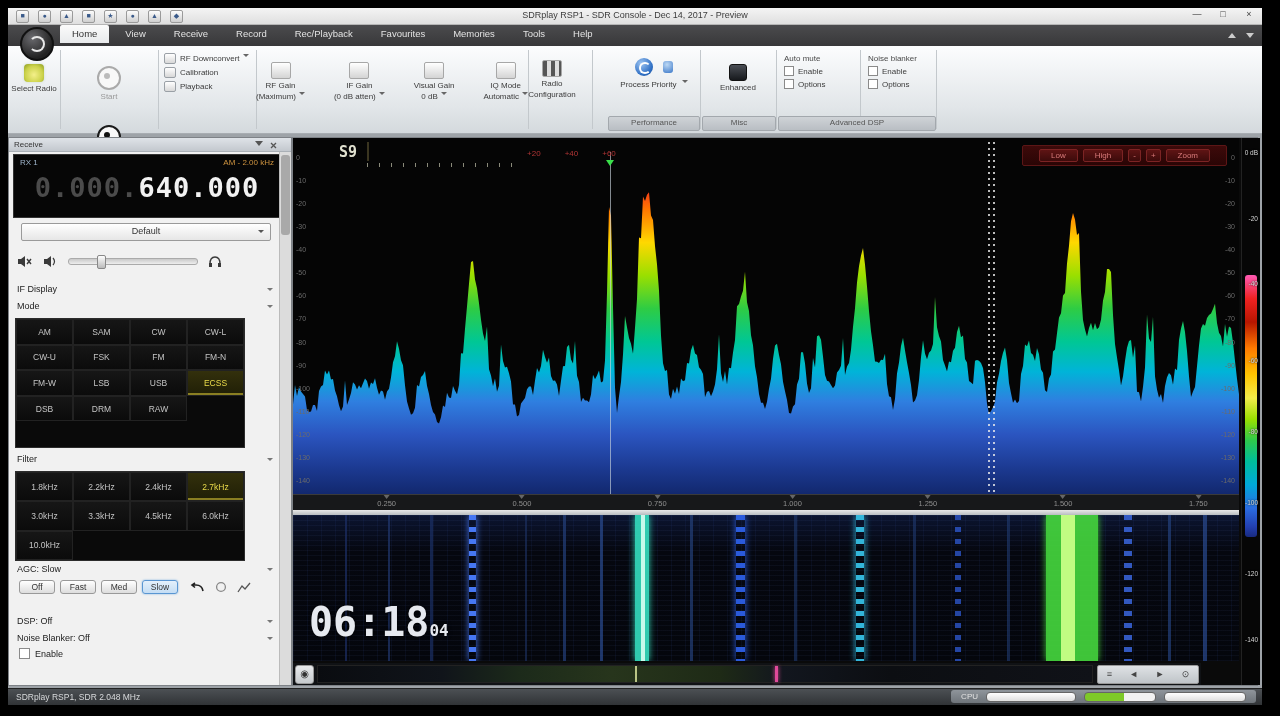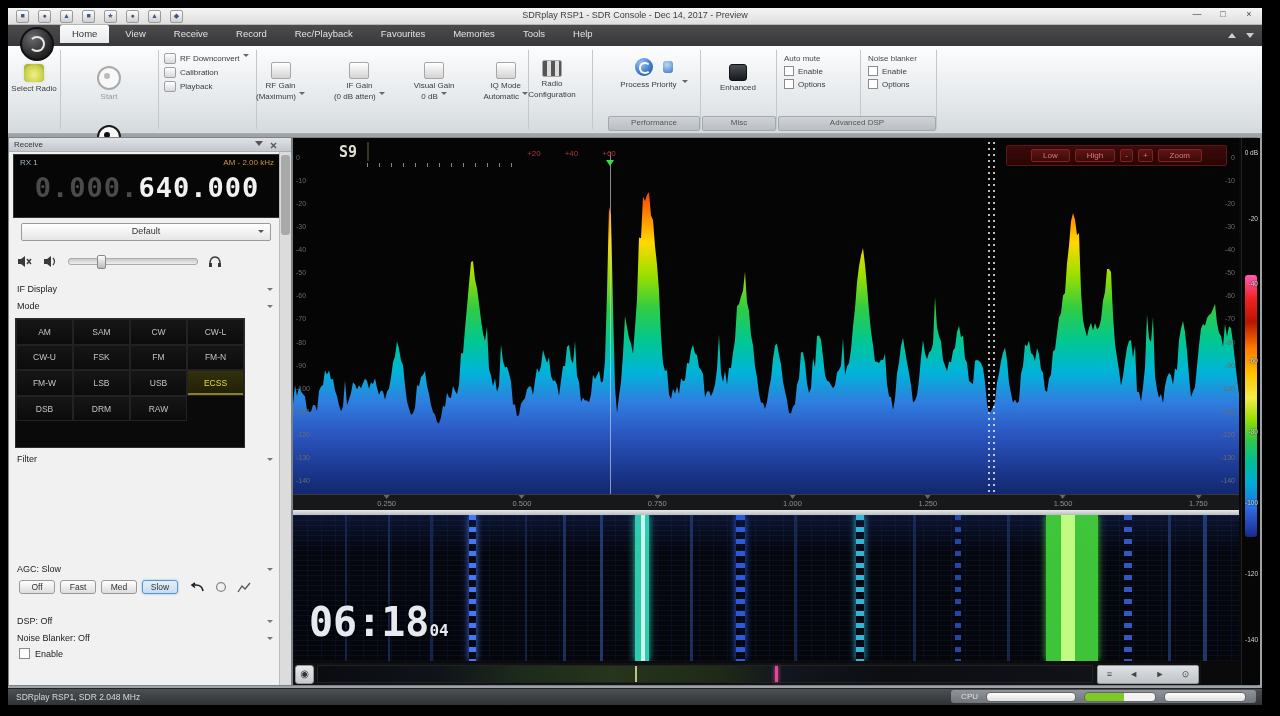--- a/index.html
+++ b/index.html
@@ -111,21 +111,21 @@
   .smeter{position:absolute;left:46px;top:5px;z-index:5;display:flex;gap:10px;}
   .sval{font-size:15px;font-weight:bold;color:#e0e0cf;font-family:"DejaVu Sans Mono",monospace;}
   .smbar{width:205px;height:9px;background:#17150a;border:1px solid #3a3520;position:relative;margin-top:2px;}
   .smfill{position:absolute;left:0;top:0;bottom:0;width:46%;
     background:linear-gradient(90deg,#7a6e22,#d8cf5a 55%,#fdfbe8);}
   .smticks{width:150px;height:4px;margin-top:2px;
     background:repeating-linear-gradient(90deg,#8a8a7a 0 1px,transparent 1px 12px);}
   #smarks{display:flex;gap:24px;margin-top:6px;}
   #smarks span{font-size:8px;color:#b23535;text-align:right;}
   .specbtns{position:absolute;right:12px;top:7px;z-index:6;display:flex;gap:5px;align-items:center;
-    background:linear-gradient(#3d0a0a,#2a0505);padding:3px 24px;border:1px solid #5c1616;border-radius:2px;}
+    background:linear-gradient(#3d0a0a,#2a0505);padding:3px 16px;border:1px solid #5c1616;border-radius:2px;}
   .rbtn{background:linear-gradient(#5e1414,#3c0b0b);color:#d97a7a;border:1px solid #7c2424;
     font-size:8px;padding:1px 11px;border-radius:2px;}
   .rbtn.sm{padding:1px 4px;}
   .centerline{position:absolute;top:14px;bottom:0;width:1px;background:rgba(200,210,220,.65);z-index:3;}
   .centerline::before{content:"";position:absolute;left:-4px;top:8px;border:4px solid transparent;border-top:6px solid #3adf4a;}
   .cursorline{position:absolute;top:4px;bottom:2px;width:2px;z-index:3;
     background:repeating-linear-gradient(180deg,rgba(235,235,235,.8) 0 2px,transparent 2px 6px);}
   .cursorline::after{content:"";position:absolute;left:5px;top:0;bottom:0;width:2px;
     background:repeating-linear-gradient(180deg,rgba(235,235,235,.8) 0 2px,transparent 2px 6px);}
   .freqaxis{position:absolute;left:0;top:356px;width:946px;height:16px;background:#17181a;border-top:1px solid #3a3a3a;}
@@ -374,20 +374,31 @@
         <div class="gcell">FM-N</div>
         <div class="gcell">FM-W</div>
         <div class="gcell">LSB</div>
         <div class="gcell">USB</div>
         <div class="gcell sel">ECSS</div>
         <div class="gcell">DSB</div>
         <div class="gcell">DRM</div>
         <div class="gcell">RAW</div>
       </div>
     <div class="hdr" style="top:316px;">Filter</div>
+    <div id="filtergrid" class="blackgrid" style="top:333px;height:88px;grid-template-rows:repeat(3,1fr);">
+        <div class="gcell">1.8kHz</div>
+        <div class="gcell">2.2kHz</div>
+        <div class="gcell">2.4kHz</div>
+        <div class="gcell sel">2.7kHz</div>
+        <div class="gcell">3.0kHz</div>
+        <div class="gcell">3.3kHz</div>
+        <div class="gcell">4.5kHz</div>
+        <div class="gcell">6.0kHz</div>
+        <div class="gcell">10.0kHz</div>
+      </div>
     <div class="hdr" style="top:426px;">AGC: Slow</div>
     <div class="agcrow">
       <span id="agcbtns" style="display:flex;gap:5px;">
           <span class="abtn">Off</span>
           <span class="abtn">Fast</span>
           <span class="abtn">Med</span>
           <span class="abtn sel">Slow</span>
         </span>
       <span class="agcico">
         <svg class="svgico" width="15" height="11">

